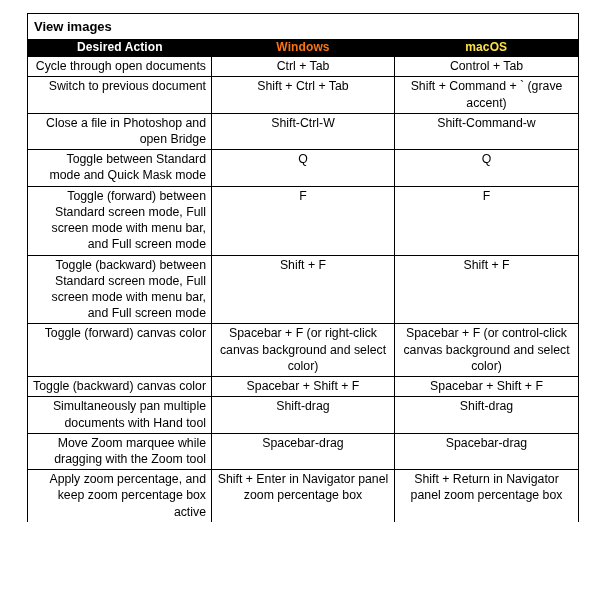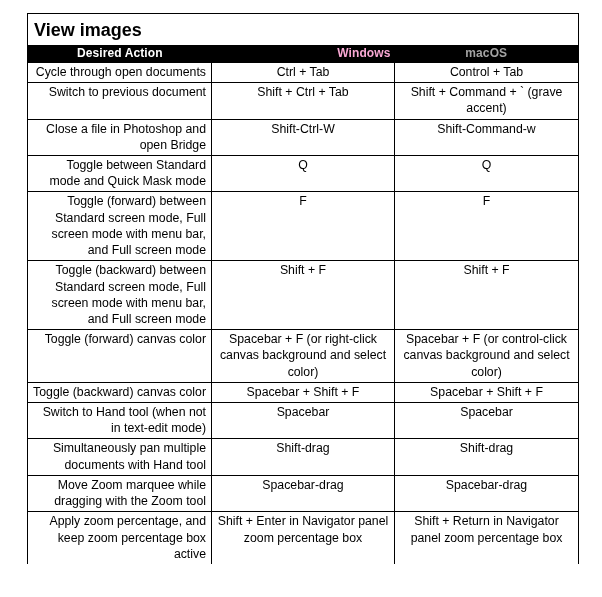--- a/index.html
+++ b/index.html
@@ -45,21 +45,21 @@
   }
 
   table.shortcut-table col.c-action  { width: 184px; }
   table.shortcut-table col.c-windows { width: 183px; }
   table.shortcut-table col.c-macos   { width: 184px; }
 
   
   tr.title-row td {
     border: none;
     padding: 6px 6px 4px 6px;
-    font-size: 18px;
+    font-size: 13px;
     font-weight: bold;
     line-height: 1.15;
     text-align: left;
     vertical-align: middle;
     background: #ffffff;
   }
 
   
   tr.head-row th {
     background: #000000;
@@ -107,22 +107,22 @@
         <col class="c-action">
         <col class="c-windows">
         <col class="c-macos">
       </colgroup>
       <tbody id="table-body">
         <tr class="title-row">
           <td colspan="3">View images</td>
         </tr>
         <tr class="head-row">
           <th style="background: rgb(0, 0, 0); color: rgb(255, 255, 255);">Desired Action</th>
-          <th style="background: rgb(0, 0, 0); color: #f9a8d4; text-align: right;">Windows</th>
-          <th style="background: rgb(0, 0, 0); color: #a3a3a3;">macOS</th>
+          <th style="background: rgb(0, 0, 0); color: #f97316;">Windows</th>
+          <th style="background: rgb(0, 0, 0); color: #fde047;">macOS</th>
         </tr>
       <tr class="body-row first-body">
             <td class="col-action">Cycle through open documents</td>
             <td class="col-key">Ctrl + Tab</td>
             <td class="col-key">Control + Tab</td>
           </tr>
           <tr class="body-row">
             <td class="col-action">Switch to previous document</td>
             <td class="col-key">Shift + Ctrl + Tab</td>
             <td class="col-key">Shift + Command + ` (grave accent)</td>
@@ -151,25 +151,20 @@
             <td class="col-action">Toggle (forward) canvas color</td>
             <td class="col-key">Spacebar + F (or right-click canvas background and select color)</td>
             <td class="col-key">Spacebar + F (or control-click canvas background and select color)</td>
           </tr>
           <tr class="body-row">
             <td class="col-action">Toggle (backward) canvas color</td>
             <td class="col-key">Spacebar + Shift + F</td>
             <td class="col-key">Spacebar + Shift + F</td>
           </tr>
           <tr class="body-row">
-            <td class="col-action">Switch to Hand tool (when not in text-edit mode)</td>
-            <td class="col-key">Spacebar</td>
-            <td class="col-key">Spacebar</td>
-          </tr>
-          <tr class="body-row">
             <td class="col-action">Simultaneously pan multiple documents with Hand tool</td>
             <td class="col-key">Shift-drag</td>
             <td class="col-key">Shift-drag</td>
           </tr>
           <tr class="body-row">
             <td class="col-action">Move Zoom marquee while dragging with the Zoom tool</td>
             <td class="col-key">Spacebar-drag</td>
             <td class="col-key">Spacebar-drag</td>
           </tr>
           <tr class="body-row">

